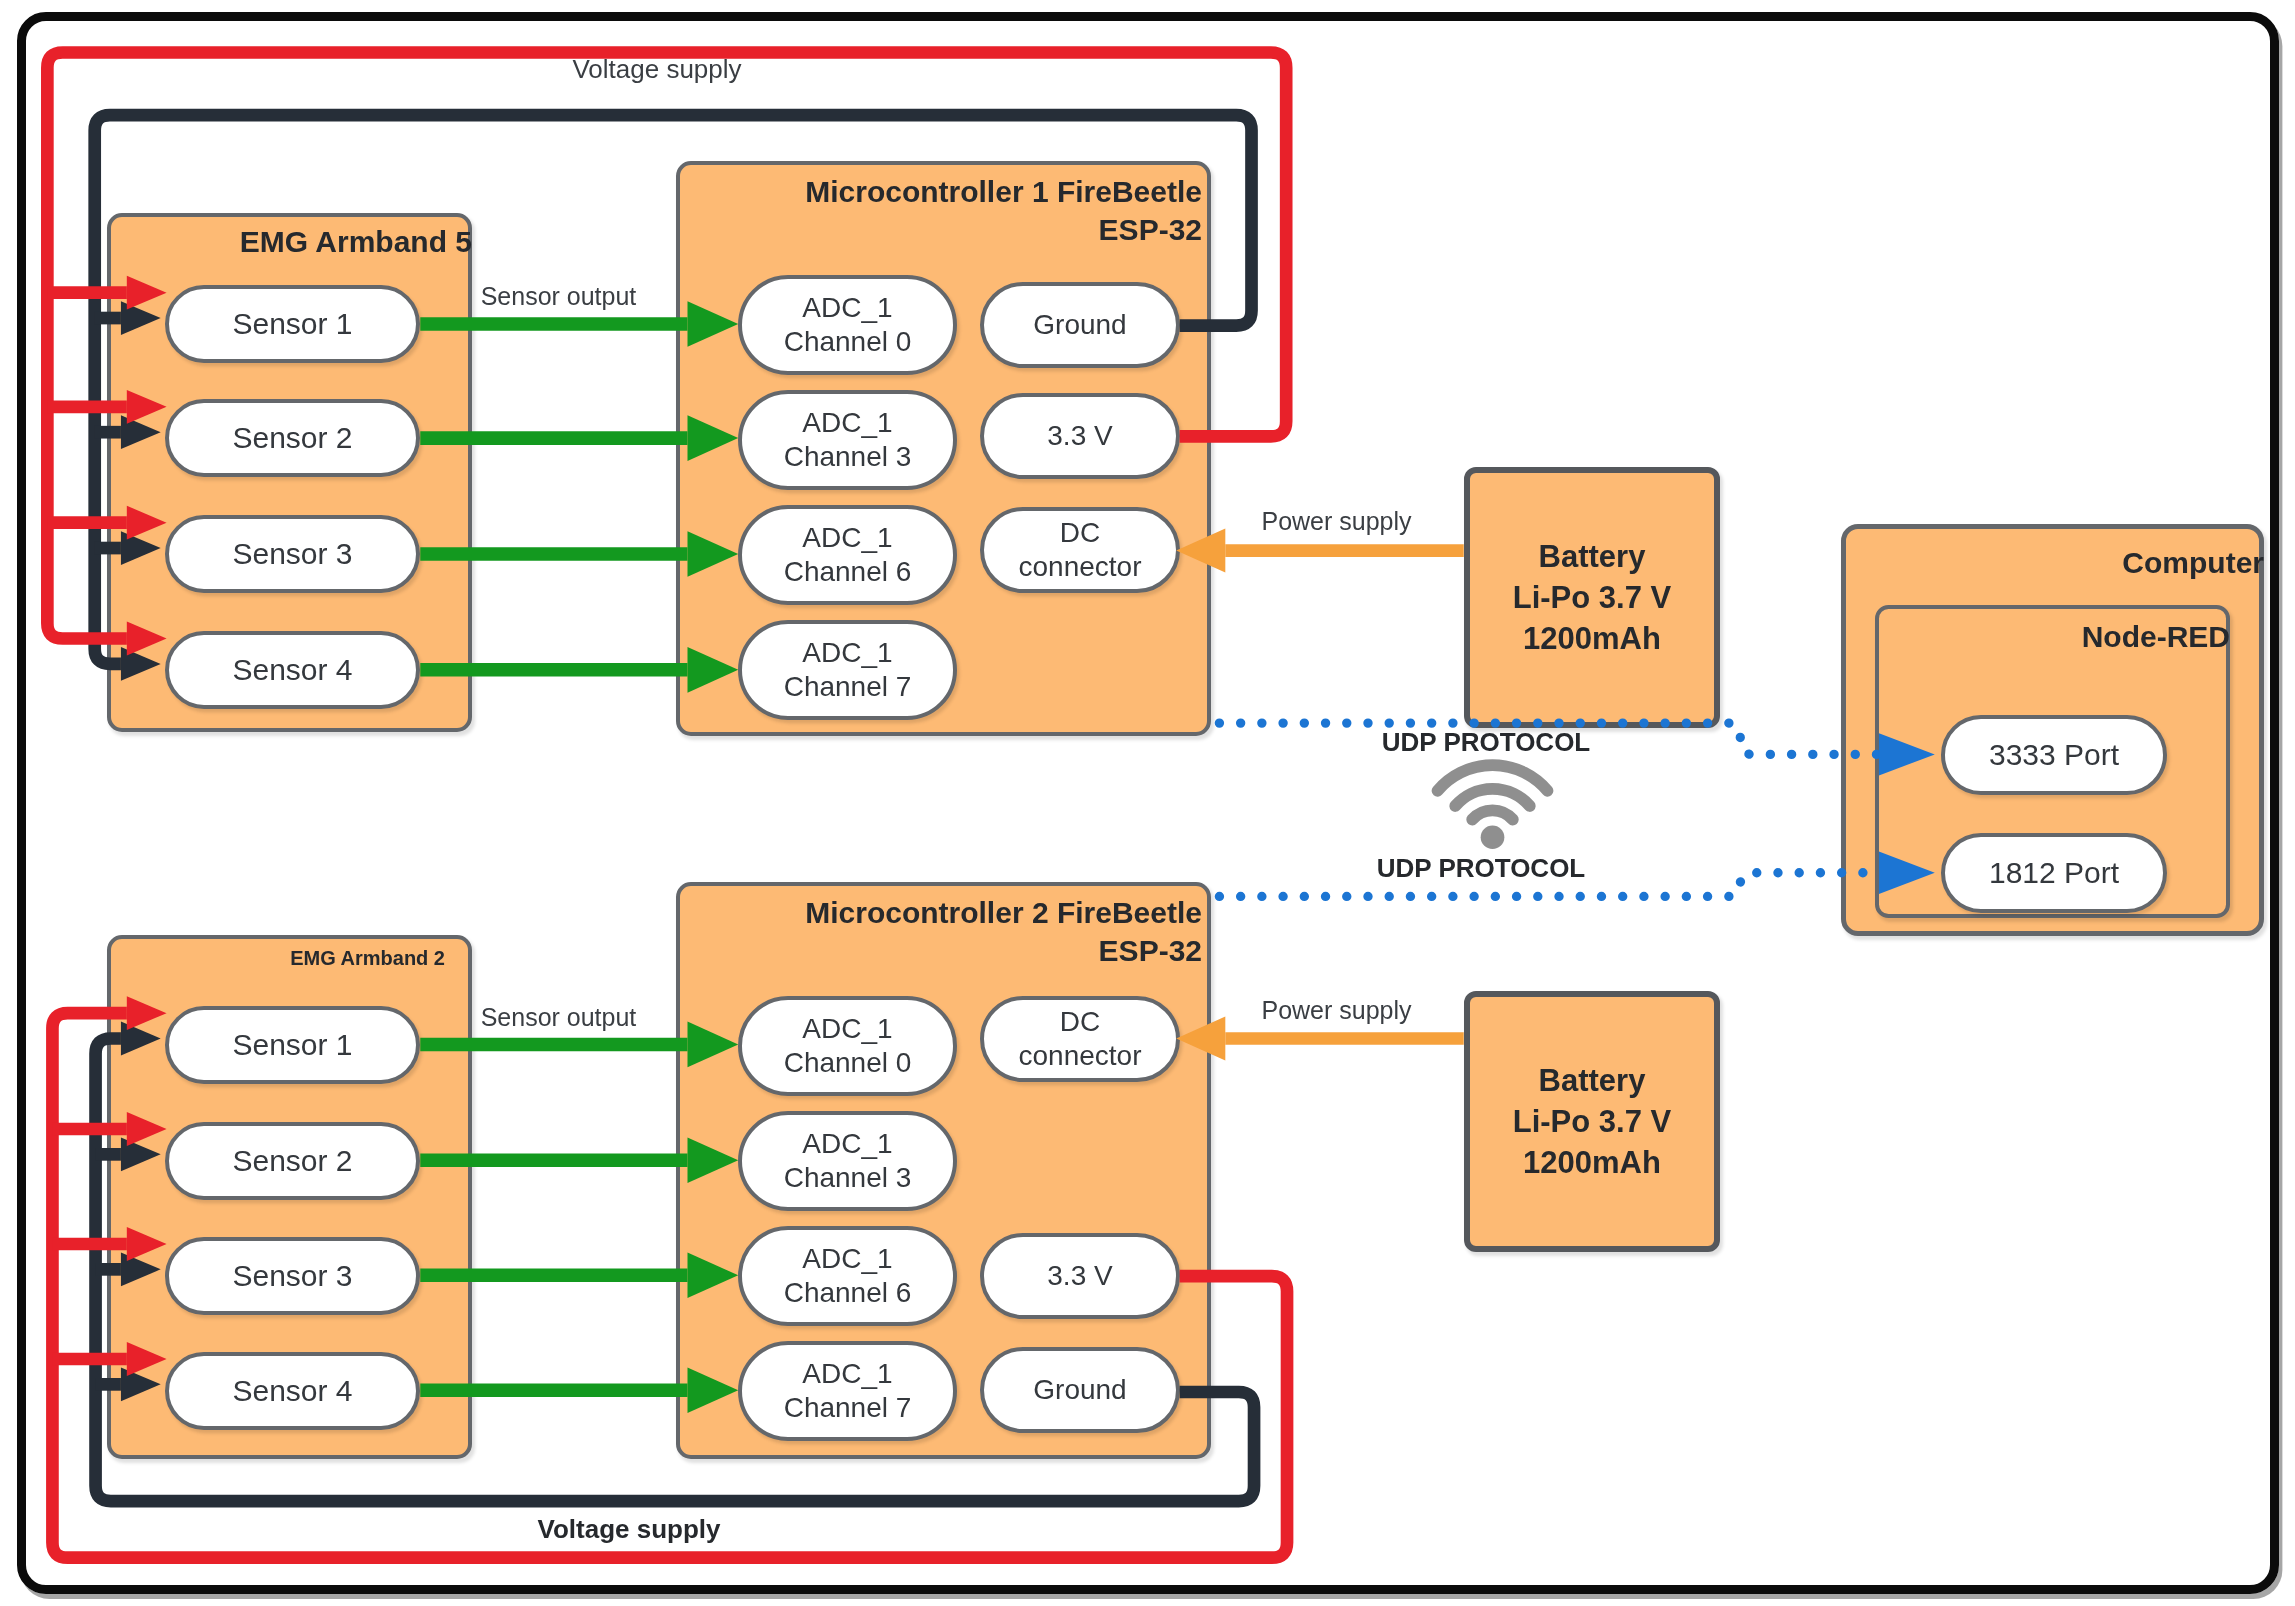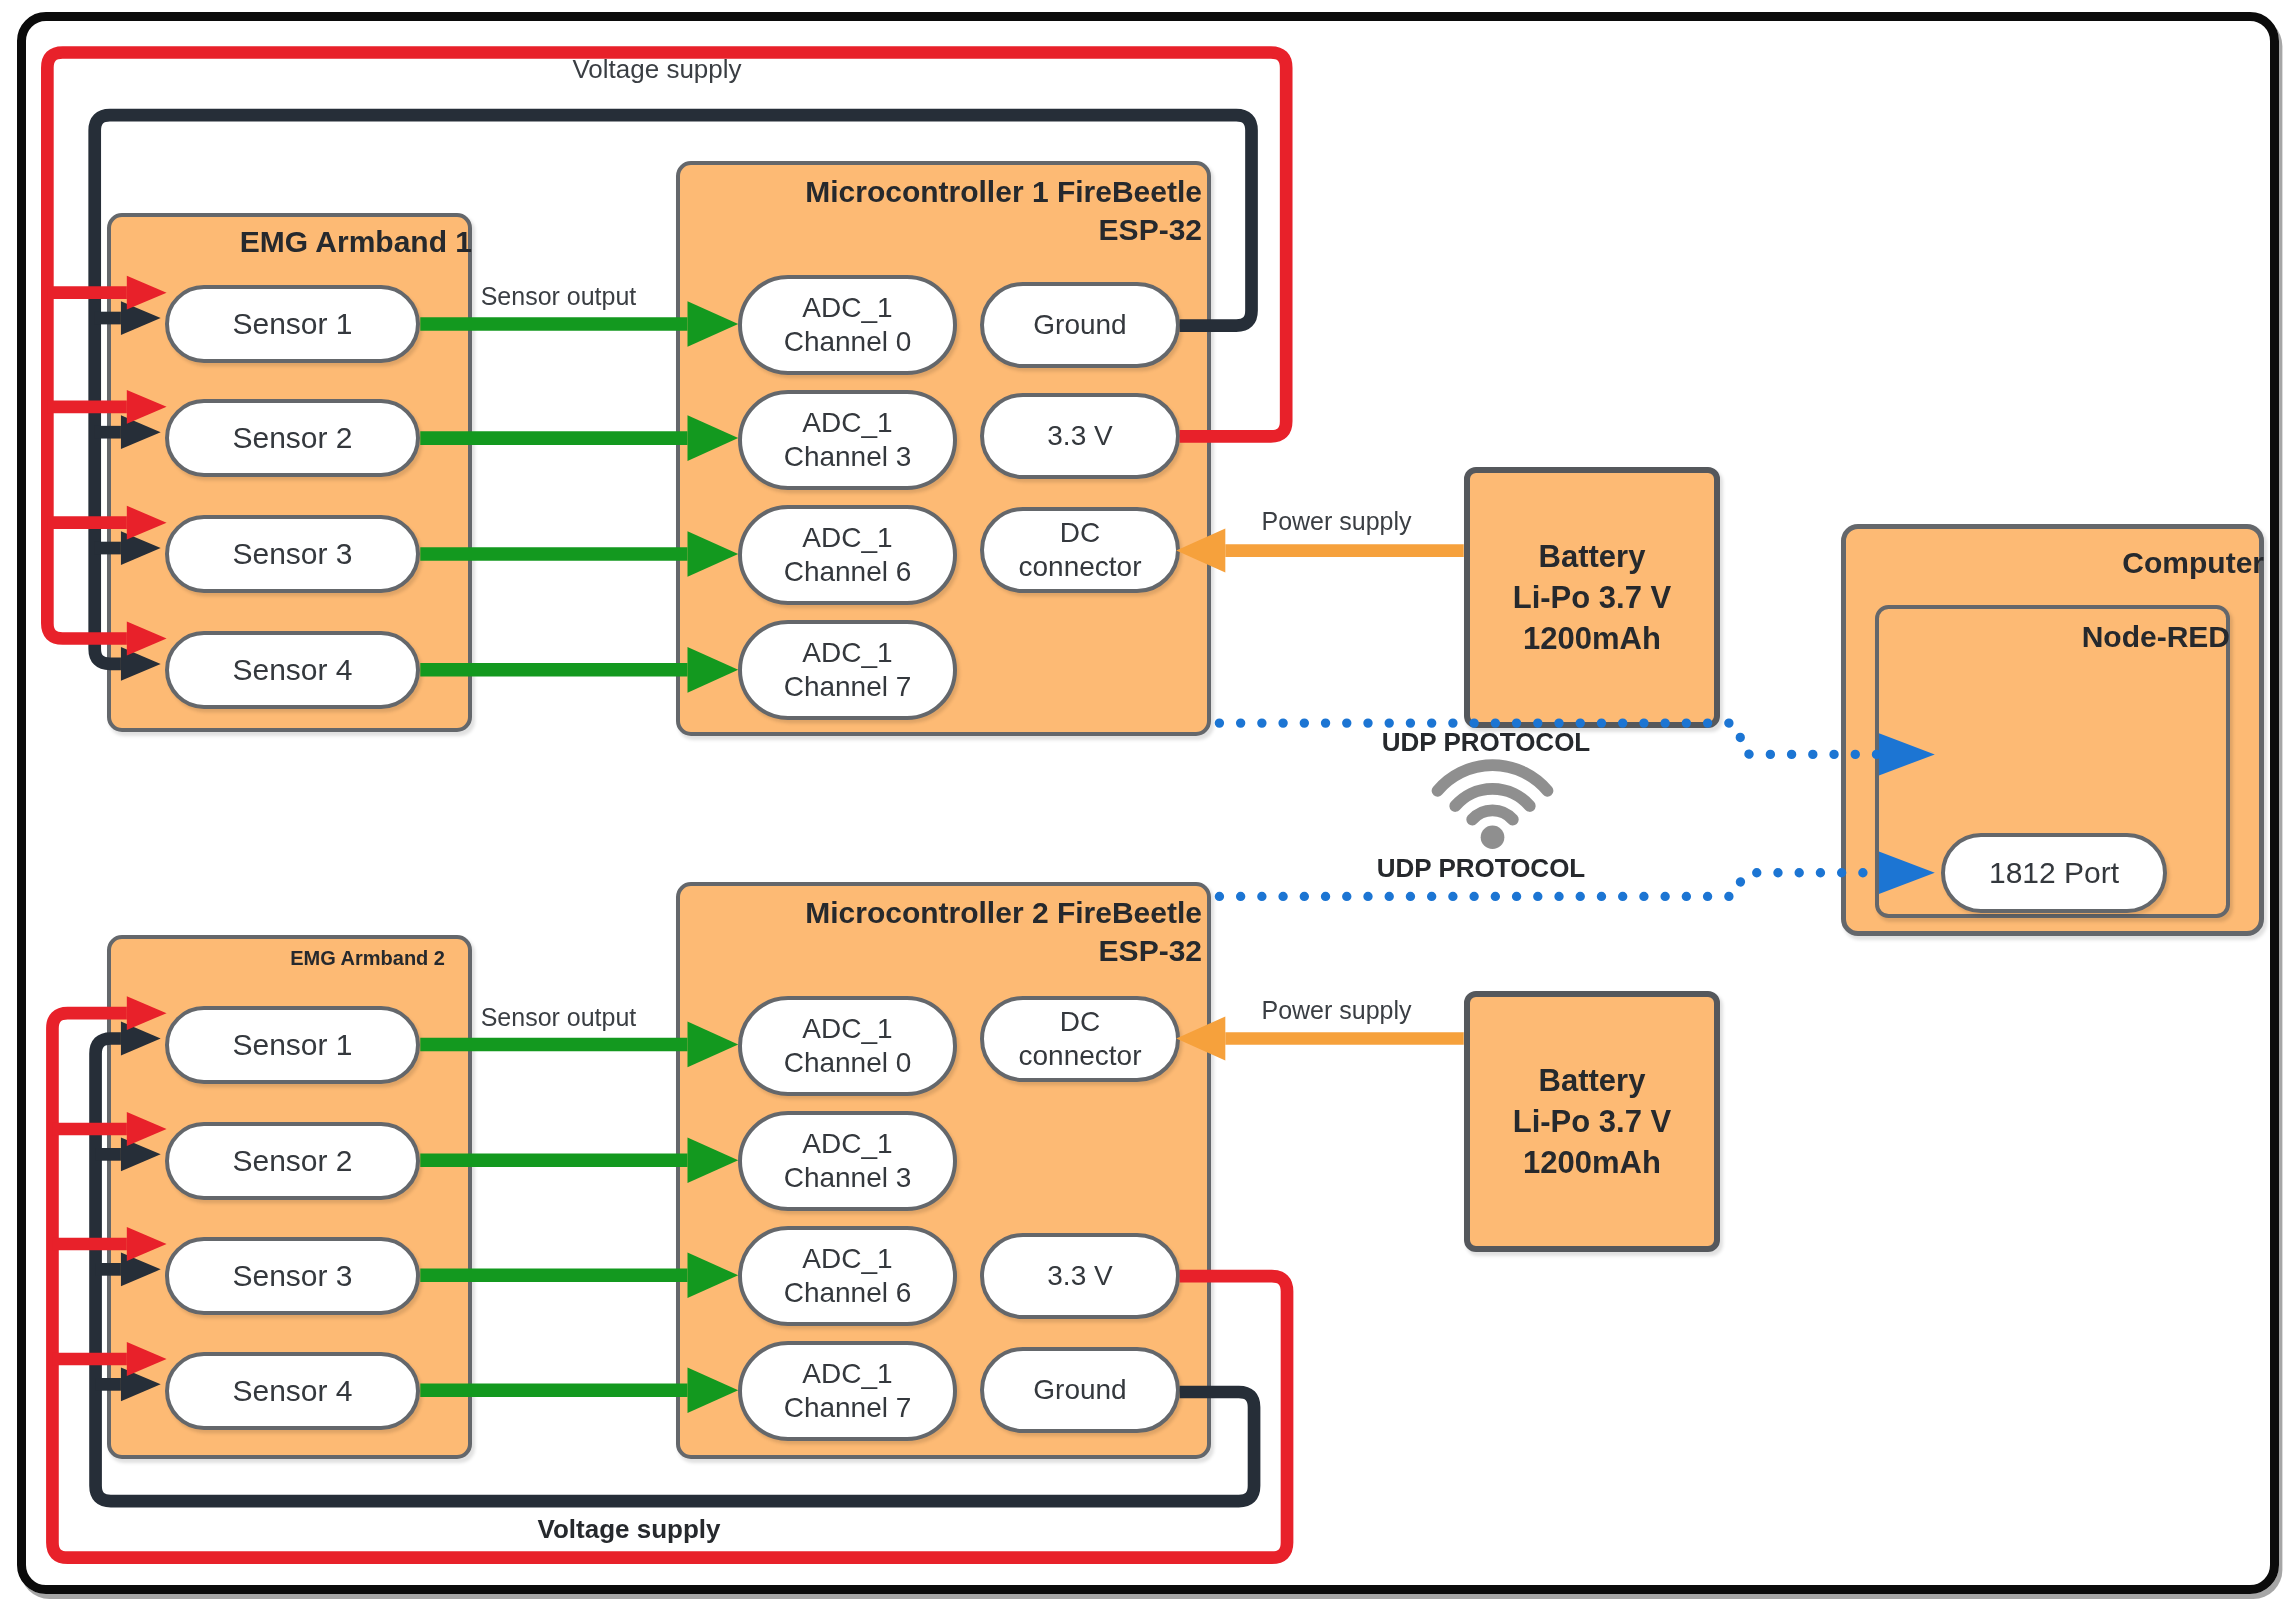--- a/index.html
+++ b/index.html
@@ -20,21 +20,21 @@
 
 <div id="stage">
 
   <div class="frame"></div>
 
   <div class="boxlayer">
 
     <div class="lbl" style="left:488px;top:54px;width:338px;font-size:26px;">Voltage supply</div>
 
     <div class="box" style="left:107px;top:213px;width:365px;height:519px;"></div>
-    <div class="title" style="left:107px;top:225px;width:365px;font-size:30px;">EMG Armband 1</div>
+    <div class="title" style="left:107px;top:225px;width:365px;font-size:30px;">EMG Armband 5</div>
     <div class="pill" style="left:165px;top:285px;width:255px;height:78px;border-radius:39px;font-size:30px;">
       <span class="ln">Sensor 1</span>
       </div>
     <div class="pill" style="left:165px;top:399px;width:255px;height:78px;border-radius:39px;font-size:30px;">
       <span class="ln">Sensor 2</span>
       </div>
     <div class="pill" style="left:165px;top:515px;width:255px;height:78px;border-radius:39px;font-size:30px;">
       <span class="ln">Sensor 3</span>
       </div>
     <div class="pill" style="left:165px;top:631px;width:255px;height:78px;border-radius:39px;font-size:30px;">
@@ -83,20 +83,23 @@
     </div>
     <div class="lbl" style="left:1201px;top:507px;width:271px;font-size:25px;">Power supply</div>
 
     <div class="lbl bold" style="left:1317px;top:727px;width:338px;font-size:26px;color:#26292d;">UDP PROTOCOL</div>
     <div class="lbl bold" style="left:1312px;top:853px;width:338px;font-size:26px;color:#26292d;">UDP PROTOCOL</div>
 
     <div class="box" style="left:1841px;top:524px;width:423px;height:412px;border-width:5px;border-radius:17px;"></div>
     <div class="title" style="left:1841px;top:546px;width:423px;font-size:30px;">Computer</div>
     <div class="box" style="left:1875px;top:605px;width:355px;height:313px;border-radius:13.5px;"></div>
     <div class="title" style="left:1875px;top:620px;width:355px;font-size:30px;">Node-RED</div>
+    <div class="pill" style="left:1941px;top:715px;width:226px;height:80px;border-radius:40px;font-size:30px;">
+      <span class="ln">3333 Port</span>
+      </div>
     <div class="pill" style="left:1941px;top:833px;width:226px;height:80px;border-radius:40px;font-size:30px;">
       <span class="ln">1812 Port</span>
       </div>
 
     <div class="box" style="left:107px;top:935px;width:365px;height:524px;"></div>
     <div class="title" style="left:107px;top:947px;width:338px;font-size:20px;">EMG Armband 2</div>
     <div class="pill" style="left:165px;top:1006px;width:255px;height:78px;border-radius:39px;font-size:30px;">
       <span class="ln">Sensor 1</span>
       </div>
     <div class="pill" style="left:165px;top:1122px;width:255px;height:78px;border-radius:39px;font-size:30px;">

